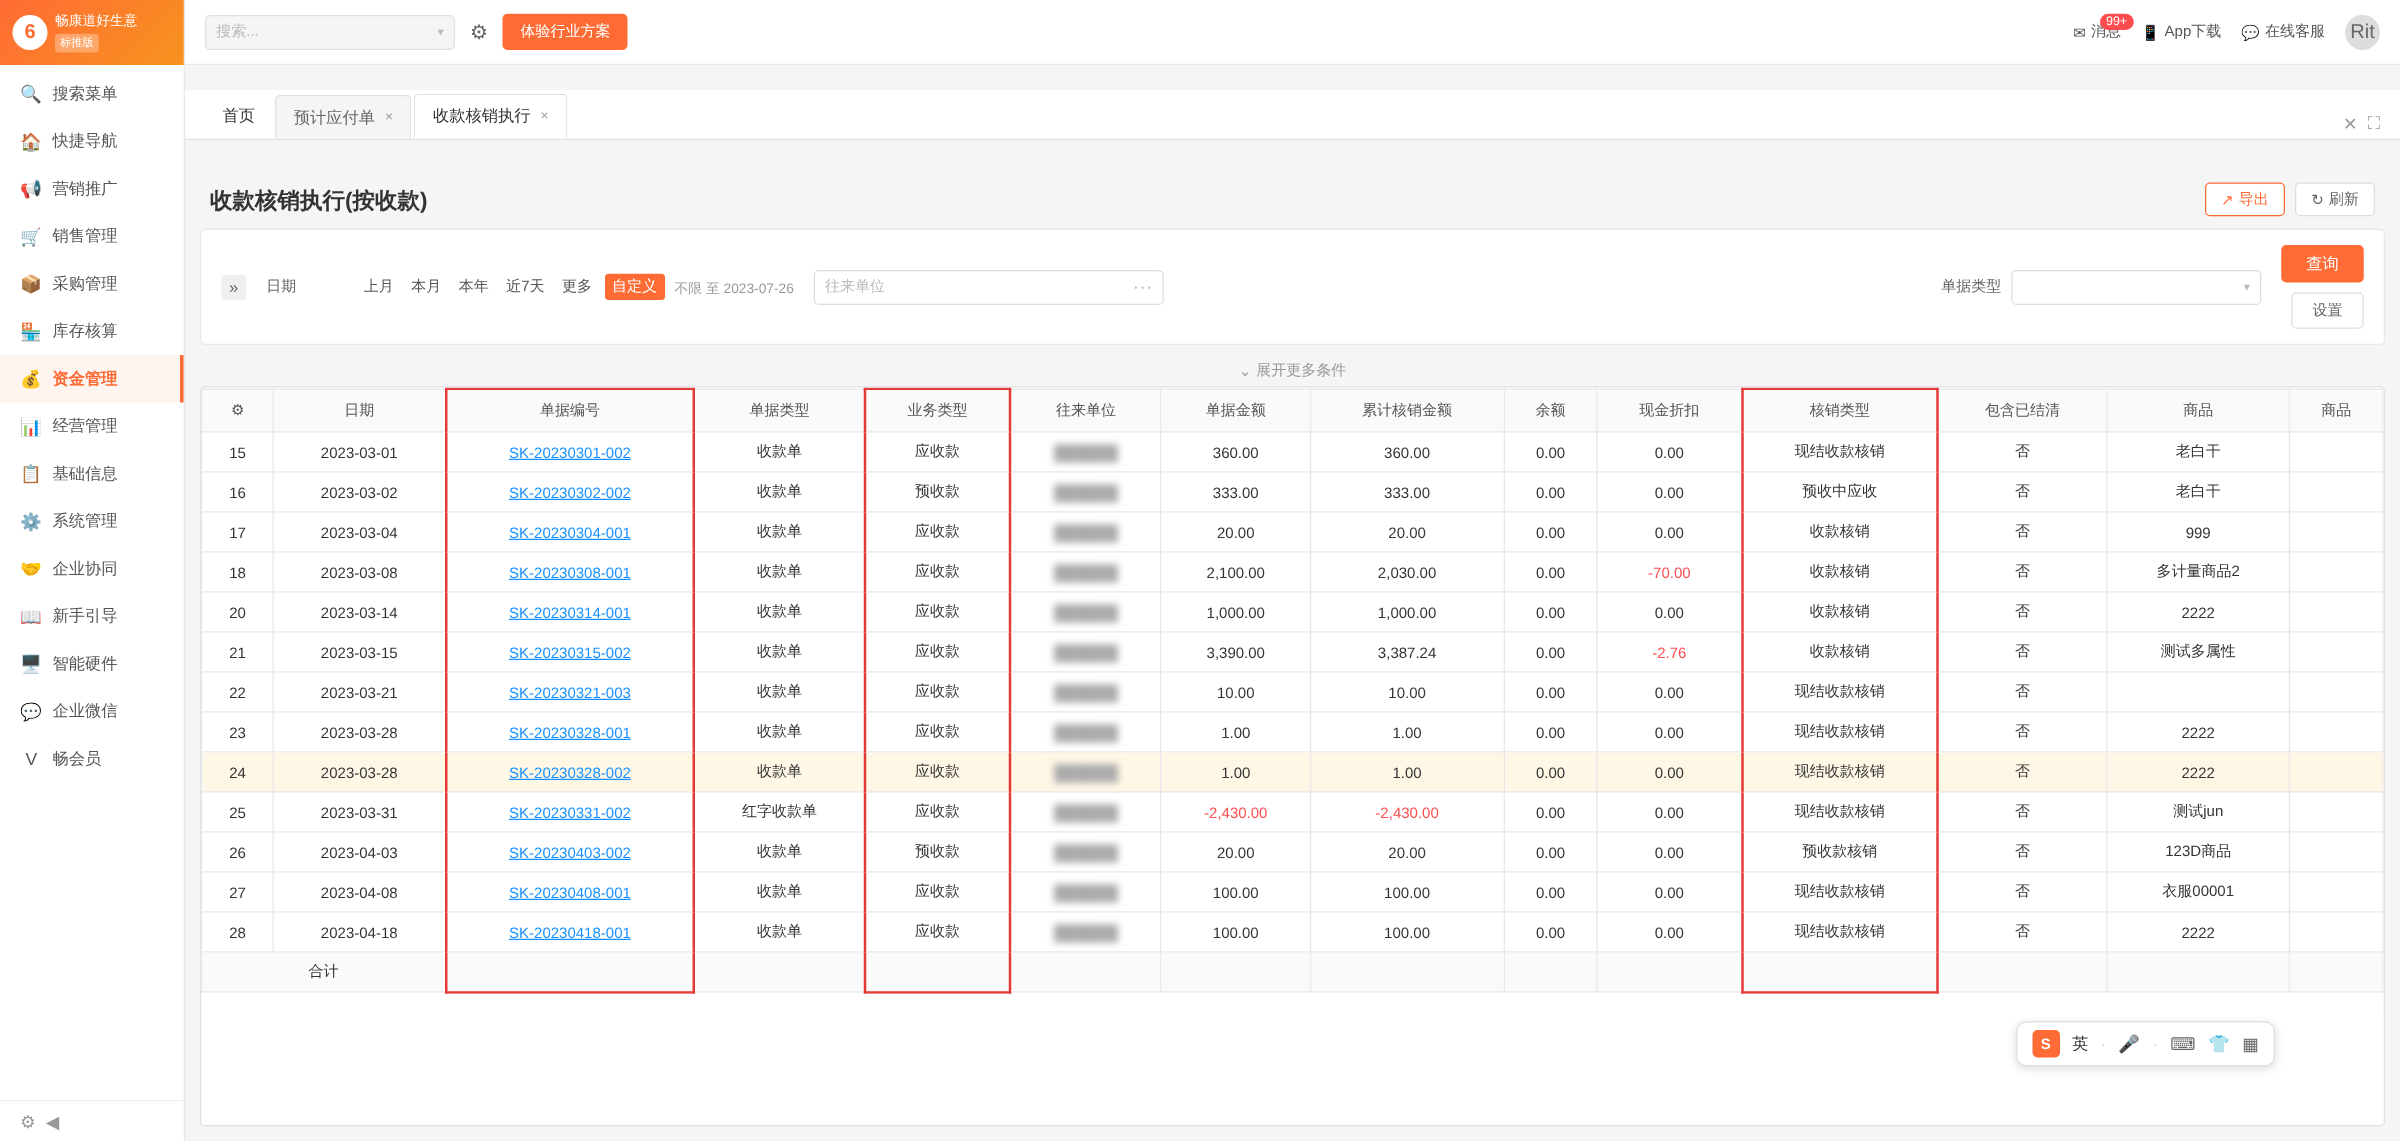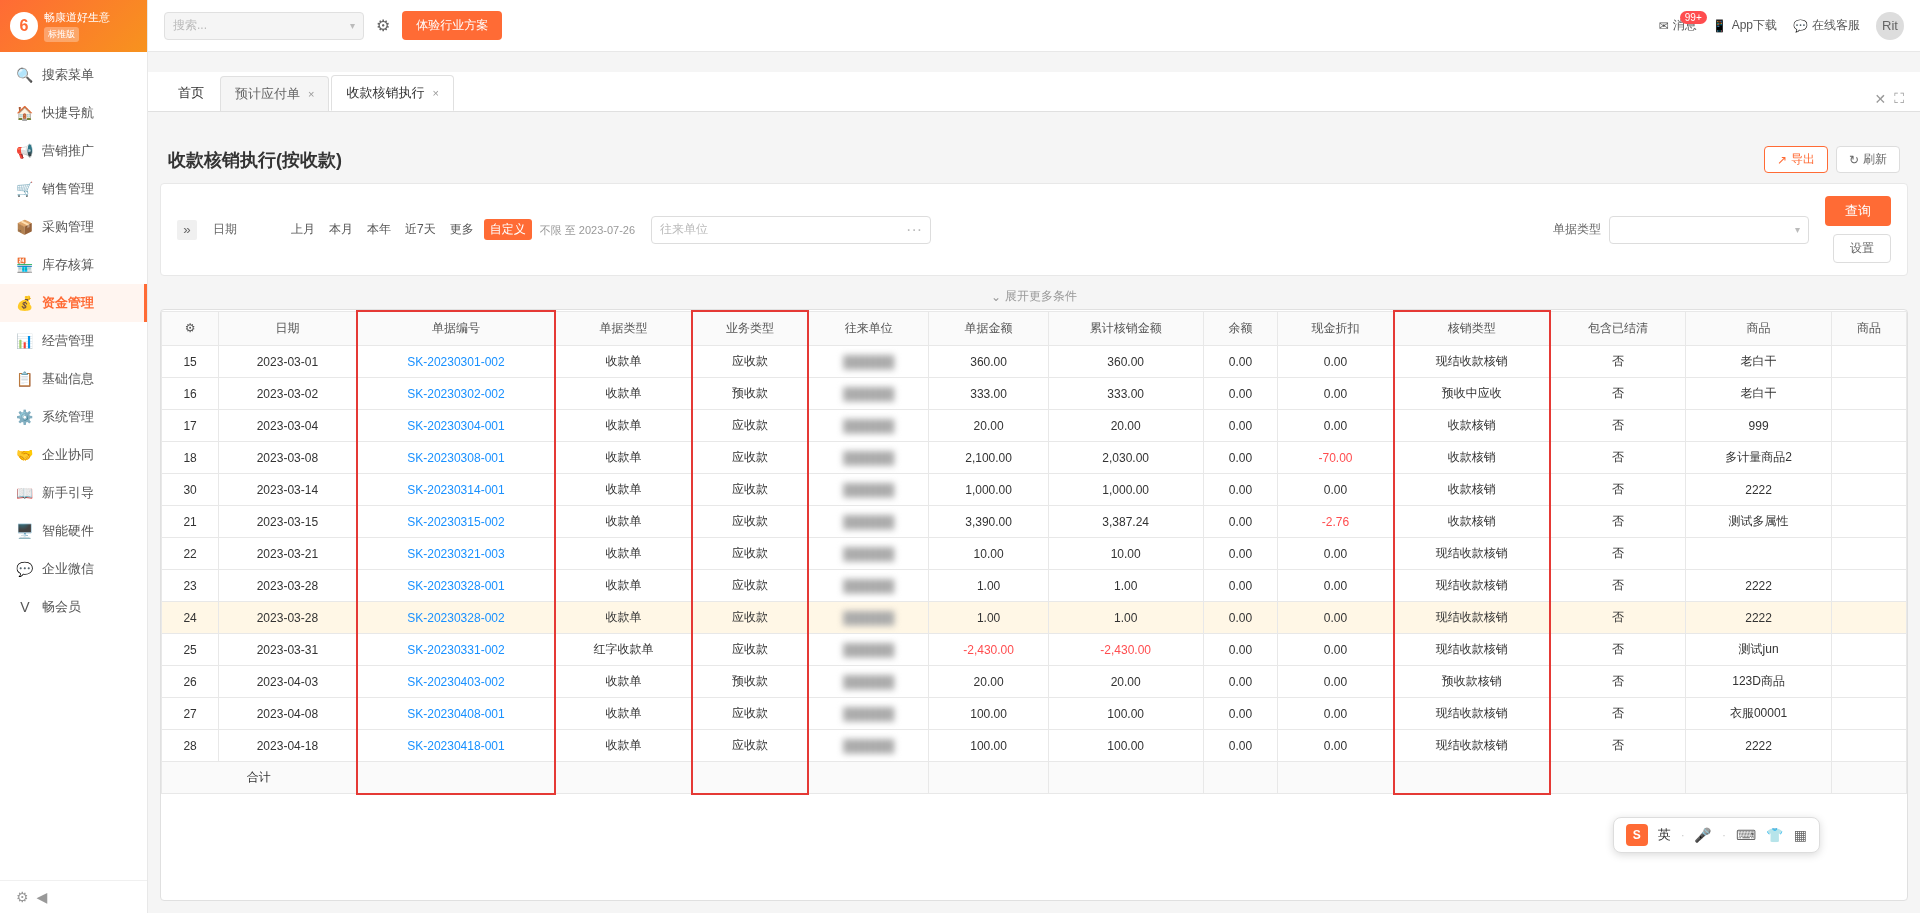--- a/index.html
+++ b/index.html
@@ -28,21 +28,21 @@
     .topbar-search-text { font-size: 12px; color: #bbb; flex: 1; }
     .topbar-search-arrow { color: #bbb; font-size: 10px; }
     .topbar-gear { color: #666; font-size: 16px; cursor: pointer; }
     .topbar-btn-solution { background: #ff6b35; color: #fff; border: none; border-radius: 4px; padding: 6px 14px; font-size: 12px; cursor: pointer; }
     .topbar-spacer { flex: 1; }
     .topbar-right { display: flex; align-items: center; gap: 16px; }
     .topbar-msg { display: flex; align-items: center; gap: 4px; color: #555; font-size: 12px; position: relative; cursor: pointer; }
     .badge { background: #ff4d4f; color: #fff; border-radius: 8px; padding: 1px 5px; font-size: 10px; position: absolute; top: -6px; right: -10px; }
     .topbar-app { display: flex; align-items: center; gap: 4px; color: #555; font-size: 12px; cursor: pointer; }
     .topbar-service { display: flex; align-items: center; gap: 4px; color: #555; font-size: 12px; cursor: pointer; }
-    .topbar-user { width: 28px; height: 28px; border-radius: 50%; background: #ddd; display: flex; align-items: center; justify-content: center; font-size: 13px; color: #666; cursor: pointer; }
+    .topbar-user { width: 28px; height: 28px; border-radius: 50%; background: #ddd; display: flex; align-items: center; justify-content: center; font-size: 16px; color: #666; cursor: pointer; }
 
     
     .tabbar { height: 40px; background: #fff; border-bottom: 1px solid #e0e0e0; display: flex; align-items: flex-end; padding: 0 16px; flex-shrink: 0; gap: 2px; }
     .tab { display: flex; align-items: center; gap: 6px; padding: 8px 14px; border: 1px solid #e0e0e0; border-bottom: none; border-radius: 4px 4px 0 0; cursor: pointer; font-size: 13px; background: #f5f5f5; color: #666; position: relative; }
     .tab.active { background: #fff; color: #333; border-bottom: 1px solid #fff; z-index: 1; }
     .tab-home { background: #fff; border: none; border-bottom: 1px solid #fff; color: #333; }
     .tab-close { font-size: 11px; color: #999; margin-left: 2px; cursor: pointer; }
     .tabbar-spacer { flex: 1; }
     .tabbar-controls { display: flex; align-items: center; gap: 8px; padding-bottom: 4px; }
     .tabbar-ctrl-btn { color: #999; font-size: 14px; cursor: pointer; }
@@ -81,21 +81,21 @@
     .expand-btn { color: #999; font-size: 12px; cursor: pointer; display: flex; align-items: center; gap: 4px; }
 
     
     .table-wrap { margin: 0 12px 12px; background: #fff; border: 1px solid #e0e0e0; border-radius: 4px; overflow: hidden; flex: 1; }
     .table-scroll { overflow-x: auto; }
     table { width: 100%; border-collapse: collapse; min-width: 1400px; }
     thead tr { background: #fafafa; }
     th { border: 1px solid #e8e8e8; padding: 8px 10px; text-align: center; font-weight: 500; color: #555; font-size: 12px; white-space: nowrap; }
     td { border: 1px solid #e8e8e8; padding: 7px 10px; text-align: center; font-size: 12px; color: #333; white-space: nowrap; }
     tr.highlighted td { background: #fff7e6; }
-    .link { color: #1890ff; cursor: pointer; }
+    .link { color: #1890ff; cursor: pointer; text-decoration: underline; }
     .negative { color: #ff4d4f; }
     .cell-blurred { filter: blur(3px); user-select: none; color: #aaa; }
 
     
     .summary-row td { background: #fafafa; font-weight: 400; }
 
     
     ::-webkit-scrollbar { width: 6px; height: 6px; }
     ::-webkit-scrollbar-thumb { background: #ccc; border-radius: 3px; }
     ::-webkit-scrollbar-track { background: #f5f5f5; }
@@ -397,21 +397,21 @@
     <td>2,100.00</td>
     <td>2,030.00</td>
     <td>0.00</td>
     <td class="negative">-70.00</td>
     <td class="col-grp-3-body-left col-grp-3-body-right">收款核销</td>
     <td>否</td>
     <td>多计量商品2</td>
     <td></td>
   </tr>
               <tr>
-    <td>30</td>
+    <td>20</td>
     <td>2023-03-14</td>
     <td class="col-grp-1-body-left col-grp-1-body-right">
       <span class="link">SK-20230314-001</span>
     </td>
     <td>收款单</td>
     <td class="col-grp-2-body-left col-grp-2-body-right">应收款</td>
     <td><span class="cell-blurred">██████</span></td>
     <td>1,000.00</td>
     <td>1,000.00</td>
     <td>0.00</td>

